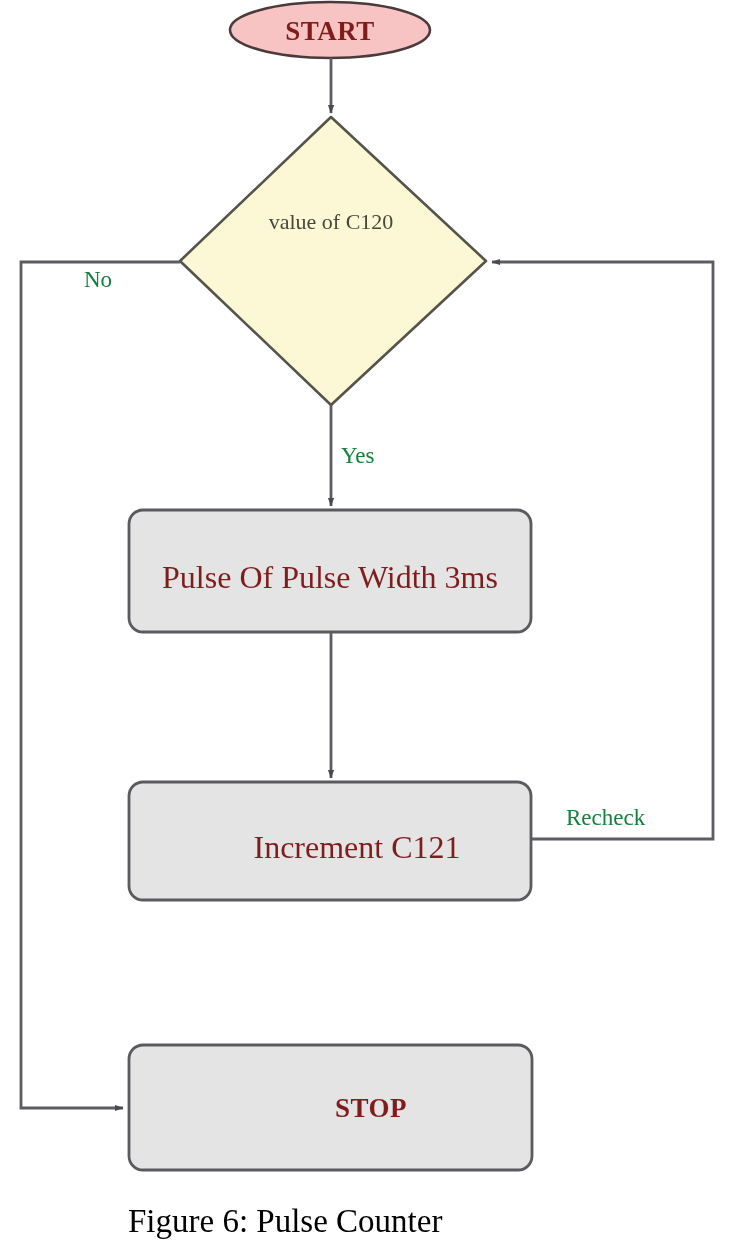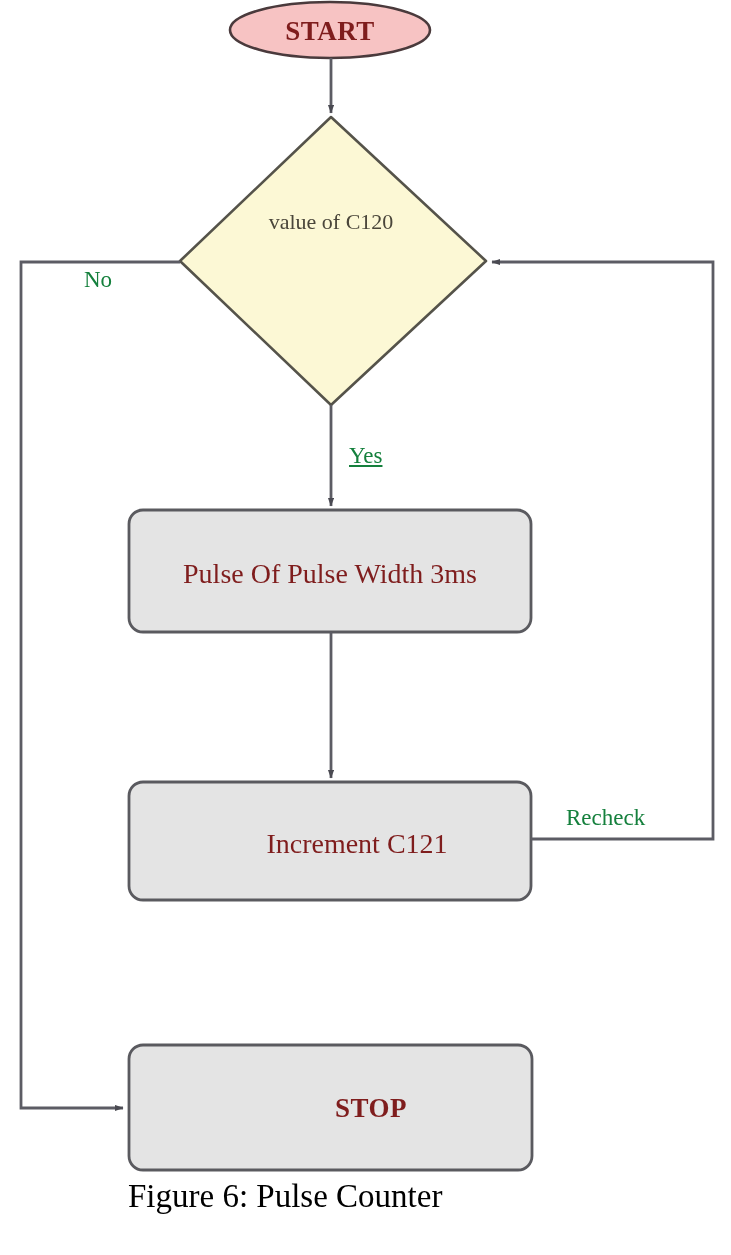--- a/index.html
+++ b/index.html
@@ -32,21 +32,21 @@
   .terminal-text {
     font-weight: bold;
     font-size: 27px;
     letter-spacing: 0.5px;
   }
   .decision-text {
     font-size: 22px;
     color: #4a463a;
   }
   .process-text {
-    font-size: 28px;
+    font-size: 32px;
   }
   .edge-label {
     position: absolute;
     font-size: 23px;
     color: #15803d;
     white-space: nowrap;
   }
   .caption {
     position: absolute;
     font-size: 33px;
@@ -85,25 +85,25 @@
 
   <rect x="129" y="1045" width="403" height="125" rx="14" ry="14" fill="#e4e4e4" stroke="#5a5a5f" stroke-width="2.8"></rect>
 </svg>
 
 <div class="node-text terminal-text" style="left:230px; top:14px; width:200px;">START</div>
 
 <div class="node-text decision-text" style="left:203px; top:207px; width:256px;">
   <div>value of C120</div>
 </div>
 
-<div class="edge-label" style="left:349px; top:443px;text-decoration:underline;">Yes</div>
+<div class="edge-label" style="left:341px; top:443px;">Yes</div>
 
 <div class="edge-label" style="left:84px; top:267px;">No</div>
 
 <div class="edge-label" style="left:566px; top:805px;">Recheck</div>
 
 <div class="node-text process-text" style="left:129px; top:556px; width:402px;">Pulse Of Pulse Width 3ms</div>
 
 <div class="node-text process-text" style="left:129px; top:826px; width:456px;">Increment C121</div>
 
 <div class="node-text terminal-text" style="left:129px; top:1091px; width:484px;">STOP</div>
 
-<div class="caption" style="left:128px; top:1178px;">Figure 6: Pulse Counter</div>
+<div class="caption" style="left:128px; top:1203px;">Figure 6: Pulse Counter</div>
 
 </body></html>

